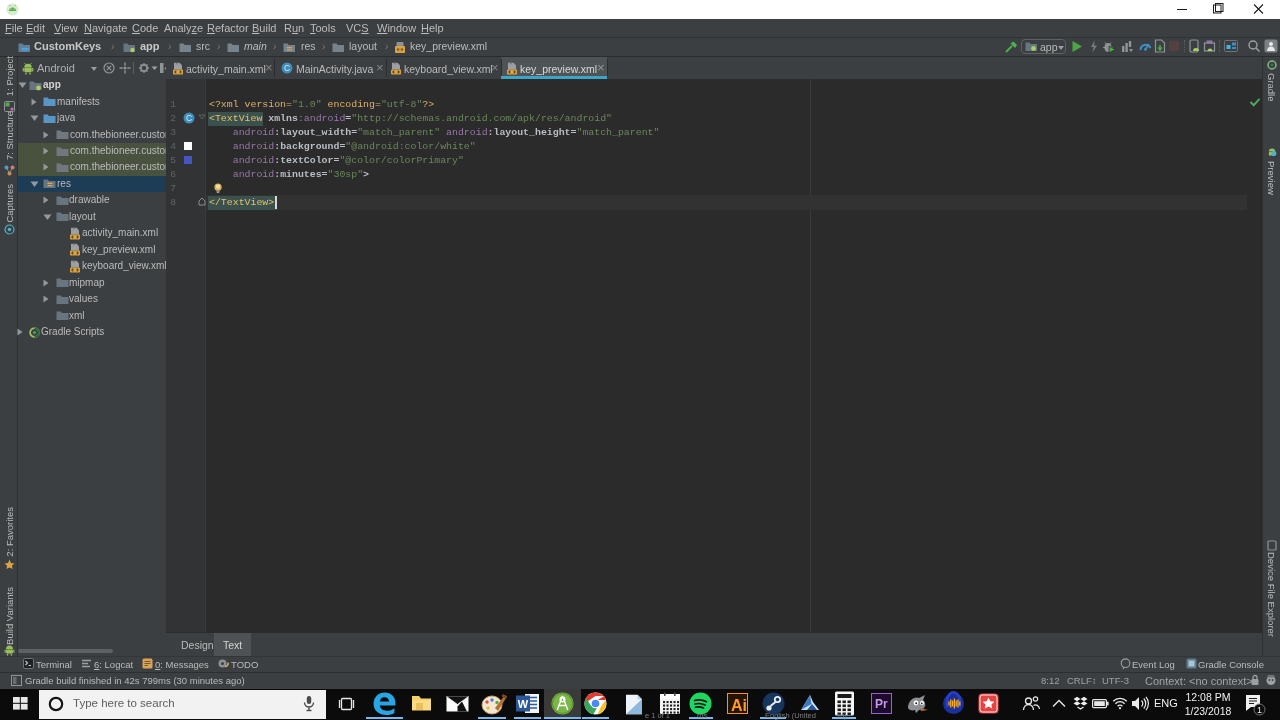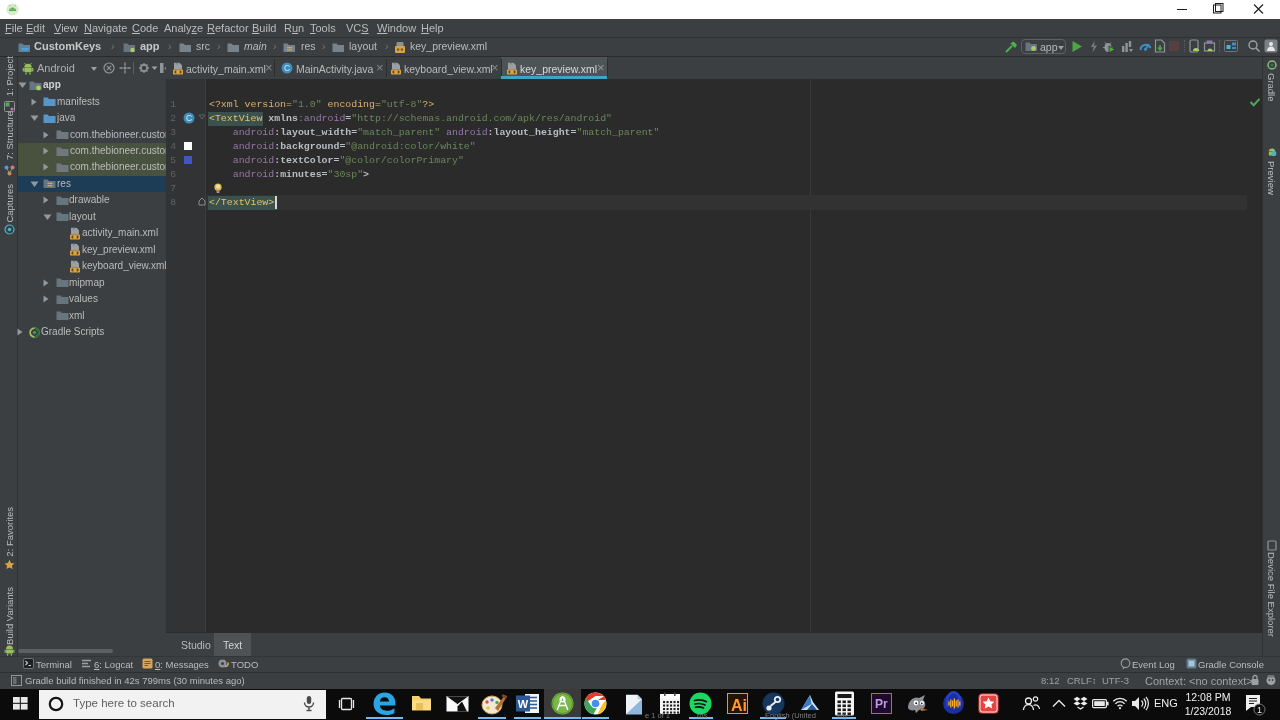--- a/index.html
+++ b/index.html
@@ -456,21 +456,21 @@
 <div class="mono abs" style="left:209px;top:140.0px;font-size:9.9px;line-height:13px;white-space:pre;"><span style="color:#b8bec4;font-weight:bold">    </span><span style="color:#9876aa">android</span><span style="color:#b8bec4;font-weight:bold">:background=</span><span style="color:#6a8759">"@android:color/white"</span></div>
 <div class="mono abs" style="left:209px;top:154.0px;font-size:9.9px;line-height:13px;white-space:pre;"><span style="color:#b8bec4;font-weight:bold">    </span><span style="color:#9876aa">android</span><span style="color:#b8bec4;font-weight:bold">:textColor=</span><span style="color:#6a8759">"@color/colorPrimary"</span></div>
 <div class="mono abs" style="left:209px;top:168.0px;font-size:9.9px;line-height:13px;white-space:pre;"><span style="color:#b8bec4;font-weight:bold">    </span><span style="color:#9876aa">android</span><span style="color:#b8bec4;font-weight:bold">:minutes=</span><span style="color:#6a8759">"30sp"</span><span style="color:#b8bec4;font-weight:bold">&gt;</span></div>
 <div class="mono abs" style="left:209px;top:196.0px;font-size:9.9px;line-height:13px;white-space:pre;"><span style="color:#e8bf6a">&lt;/TextView</span><span style="color:#f0c96a">&gt;</span></div>
 <svg class="abs" style="left:1249px;top:97px;" width="12" height="10">
         <path d="M1.5 5 l3.2 3.2 L10.5 1.8" fill="none" stroke="#4fa85c" stroke-width="2"></path>
       </svg>
 </div>
 
   <div class="abs" style="left:166px;top:632px;width:1096px;height:24px;background:#3c3f41;border-top:1px solid #2b2b2b;"></div>
-  <div class="lbl" style="left:181px;top:638.5px;font-size:10.5px;">Studio</div>
+  <div class="lbl" style="left:181px;top:638.5px;font-size:10.5px;">Design</div>
   <div class="abs" style="left:214px;top:633px;width:37px;height:23px;background:#4e5254;"></div>
   <div class="lbl" style="left:223px;top:638.5px;font-size:10.5px;color:#d3d3d3;">Text</div>
 
   <div class="abs" style="left:0;top:656px;width:1280px;height:16px;background:#3c3f41;border-top:1px solid #323639;"></div>
   <div id="twbar">
     <svg class="abs" style="left:23px;top:658px;" width="11" height="11" viewBox="0 0 11 11">
       <rect x="0.5" y="0.5" width="10" height="10" rx="1.5" fill="#1f2022" stroke="#6d7275" stroke-width="1"></rect>
       <path d="M2.5 3 l2 2 -2 2" fill="none" stroke="#c8cacc" stroke-width="1.1"></path>
         <line x1="5.5" y1="7.5" x2="8" y2="7.5" stroke="#c8cacc" stroke-width="1.1"></line>
     </svg>

